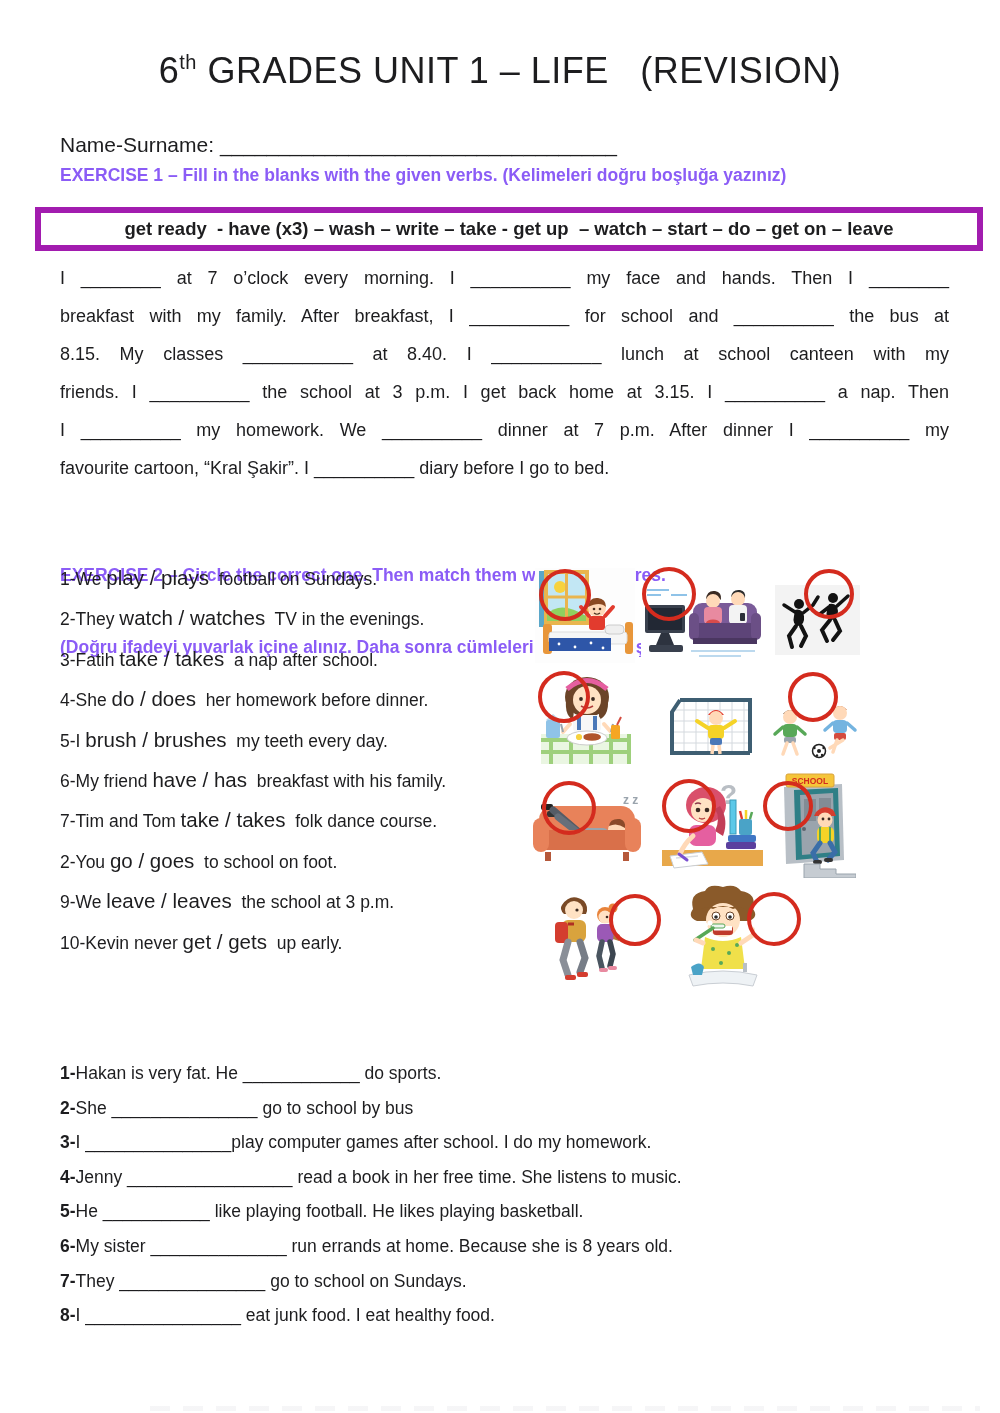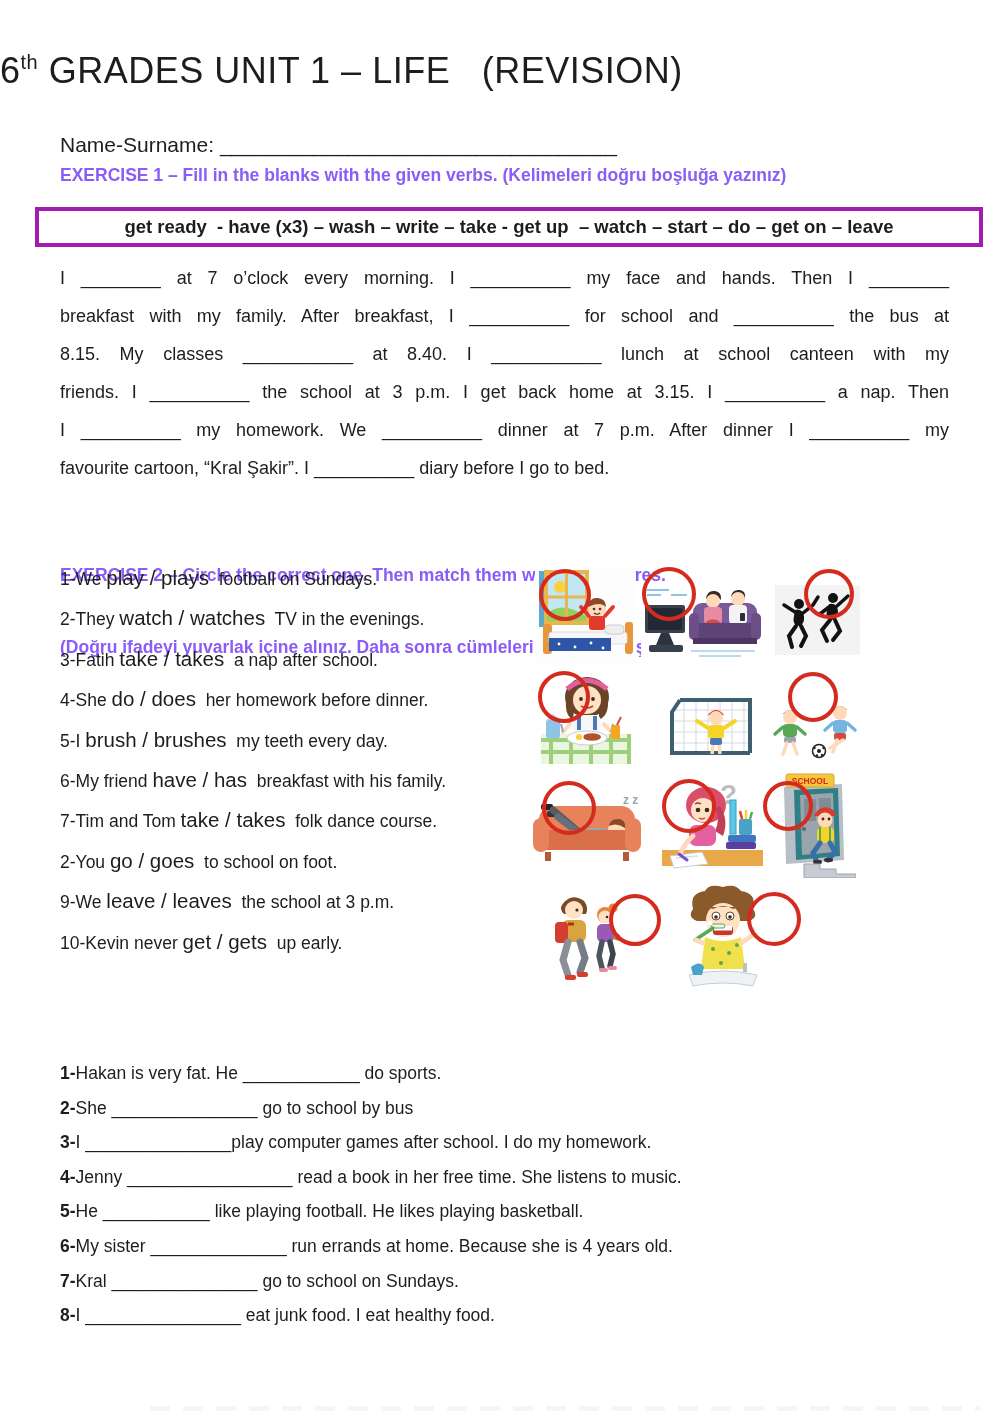--- a/index.html
+++ b/index.html
@@ -1,28 +1,28 @@
 <!DOCTYPE html>
 <html><head>
 <meta charset="utf-8">
 <style>
   html,body{margin:0;padding:0;background:#ffffff;}
   .page{position:relative;width:1000px;height:1413px;background:#ffffff;overflow:hidden;
         font-family:"Liberation Sans",sans-serif;color:#1d1d1f;}
   .abs{position:absolute;}
   
-  .title{top:50px;left:0;width:1000px;text-align:left;font-size:36px;letter-spacing:.5px;white-space:pre;}
+  .title{top:50px;left:0;width:1000px;text-align:center;font-size:36px;letter-spacing:.5px;white-space:pre;}
   .title sup{font-size:20px;vertical-align:14px;}
   .name-line{top:98px;left:60px;font-size:21px;white-space:pre;margin-top:35px;}
   
   .exhead{font-size:17.5px;font-weight:bold;white-space:pre;line-height:24px;}
   .red{color:#8b5cf6;}
   .blue{color:#8b5cf6;}
   
-  .word-bank{top:207px;left:35px;width:948px;border:4px solid #a21caf;box-sizing:border-box;
+  .word-bank{top:207px;left:35px;width:948px;border:6px solid #a21caf;box-sizing:border-box;
              text-align:center;font-size:18.5px;font-weight:bold;padding:5px 0;white-space:pre;}
   
   .fillpara{top:259px;left:60px;width:889px;font-size:18px;line-height:38px;}
   .pline{text-align:justify;text-align-last:justify;}
   .pline.last{text-align-last:left;}
   
   .ex2-items{top:558px;left:60px;}
   .ex2-item{height:40.4px;line-height:40.4px;white-space:pre;font-size:17.5px;}
   .ex2-item .choice{font-size:20.5px;font-weight:normal;}
   
@@ -374,20 +374,20 @@
   <div class="match-circle" style="left:609px;top:894px;width:52px;height:52px;"></div>
   <div class="match-circle" style="left:747px;top:892px;width:54px;height:54px;"></div>
 
 
   <div class="abs ex3-items">
     <div class="ex3-item"><span class="num">1-</span><span>Hakan is very fat. He ____________ do sports.</span></div>
     <div class="ex3-item"><span class="num">2-</span><span>She _______________ go to school by bus</span></div>
     <div class="ex3-item"><span class="num">3-</span><span>I _______________play computer games after school. I do my homework.</span></div>
     <div class="ex3-item"><span class="num">4-</span><span>Jenny _________________ read a book in her free time. She listens to music.</span></div>
     <div class="ex3-item"><span class="num">5-</span><span>He ___________ like playing football. He likes playing basketball.</span></div>
-    <div class="ex3-item"><span class="num">6-</span><span>My sister ______________ run errands at home. Because she is 4 years old.</span></div>
-    <div class="ex3-item"><span class="num">7-</span><span>Kral _______________ go to school on Sundays.</span></div>
+    <div class="ex3-item"><span class="num">6-</span><span>My sister ______________ run errands at home. Because she is 8 years old.</span></div>
+    <div class="ex3-item"><span class="num">7-</span><span>They _______________ go to school on Sundays.</span></div>
     <div class="ex3-item"><span class="num">8-</span><span>I ________________ eat junk food. I eat healthy food.</span></div>
   </div>
 
   <div class="abs cutoff"></div>
 
 </div>
 
 </body></html>

